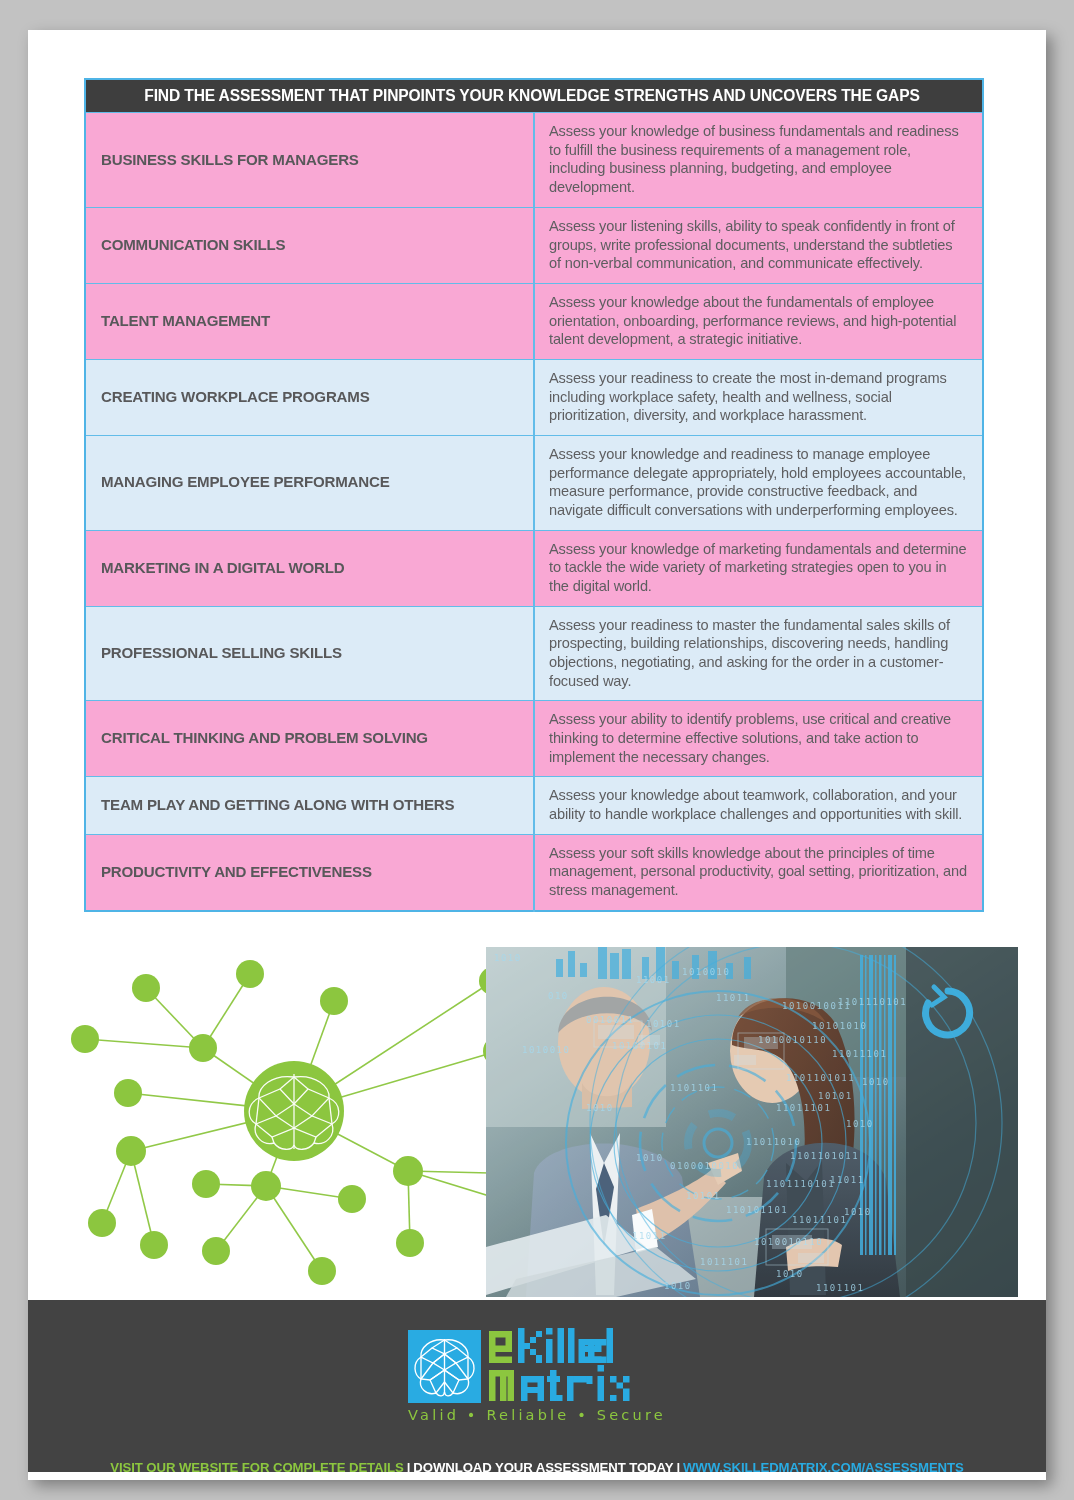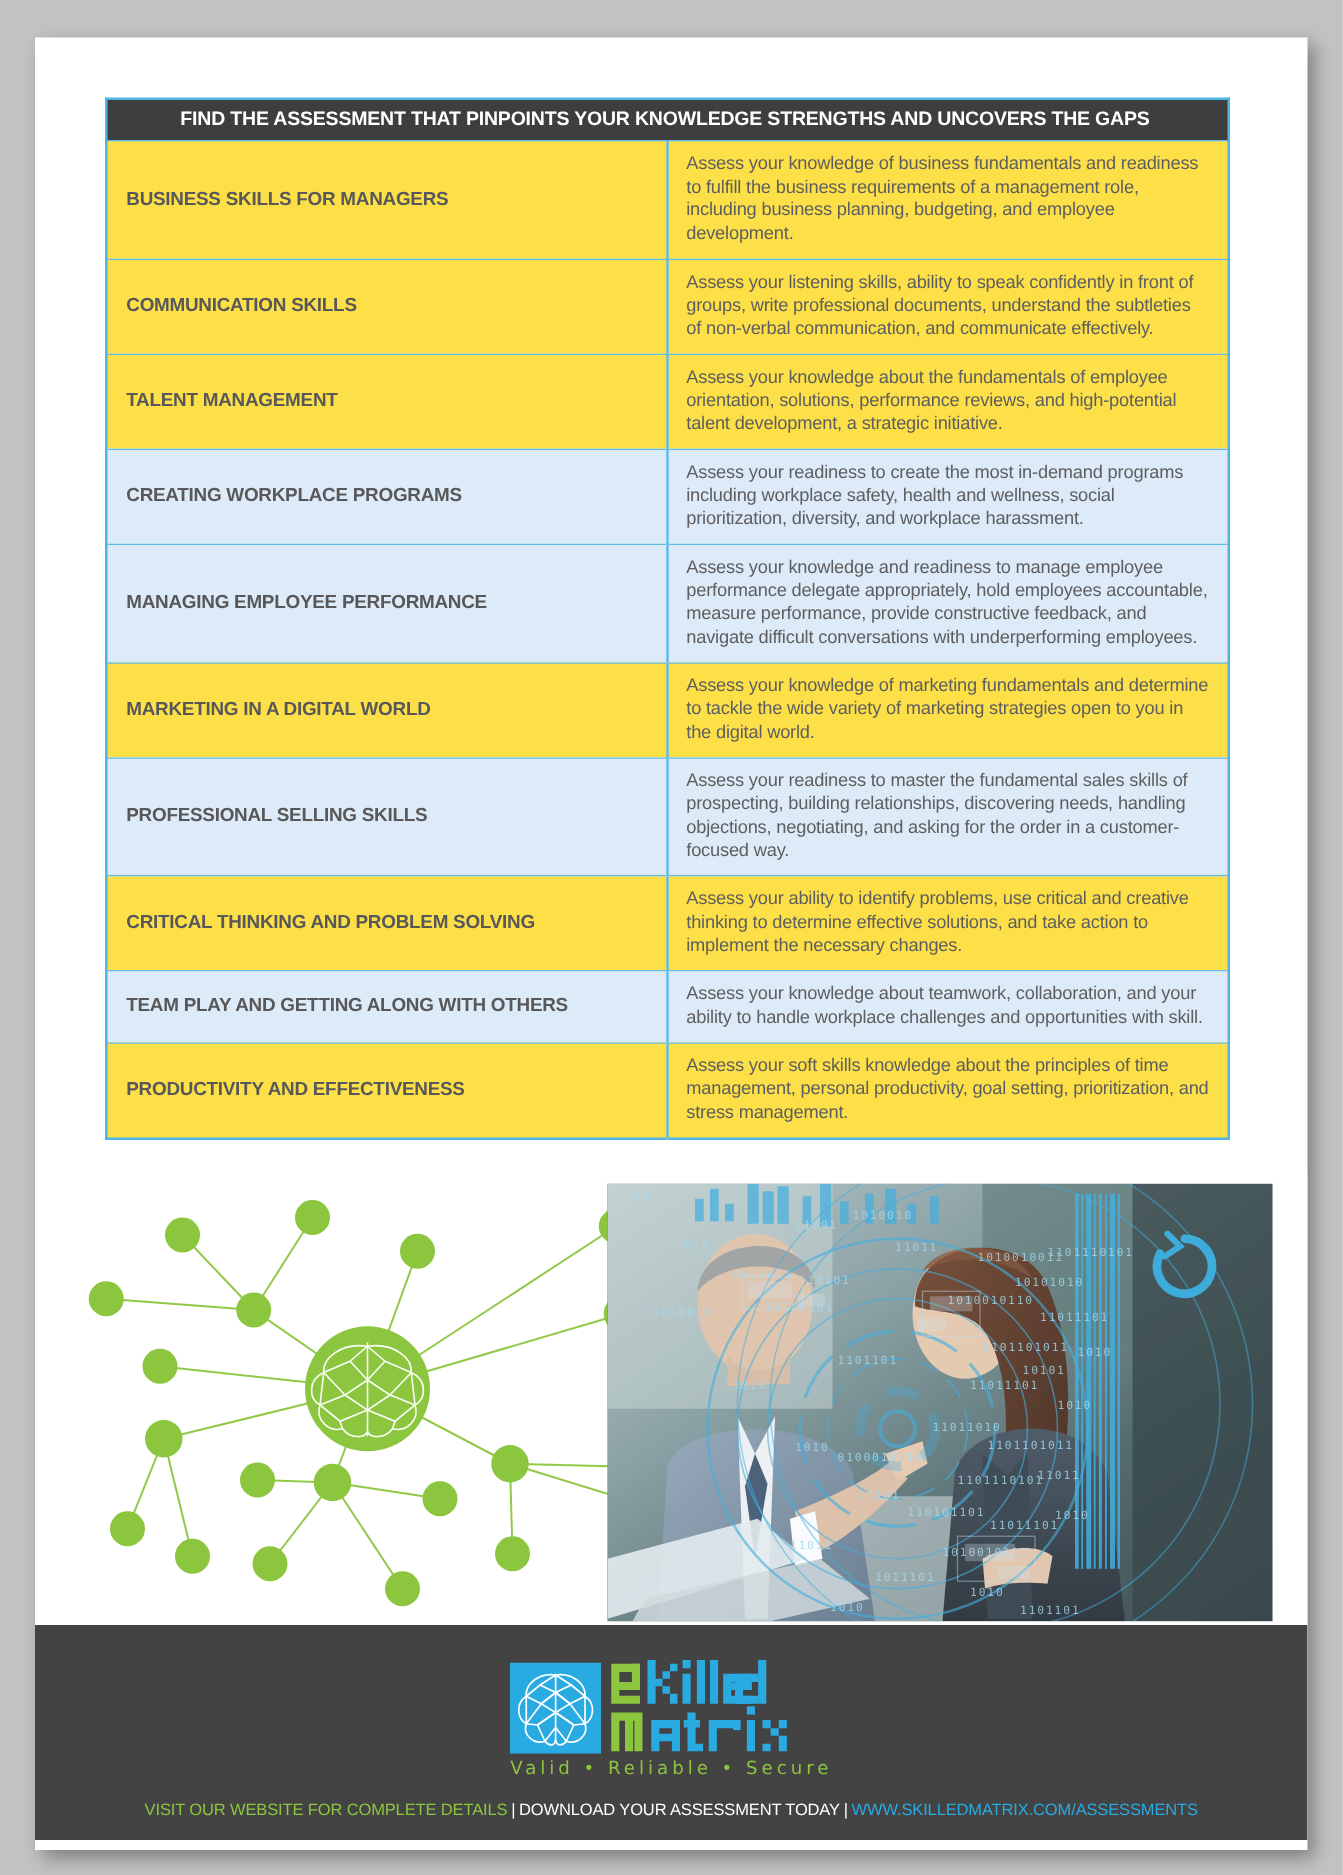--- a/index.html
+++ b/index.html
@@ -41,21 +41,21 @@
     background: #3e3e3e;
     color: #ffffff;
     font-size: 15.6px;
     font-weight: bold;
     letter-spacing: -0.15px;
     text-align: center;
     padding: 7px 6px 8px 2px;
     border: none;
     line-height: 1.1;
   }
-  .assessment-table tr.row-odd  td { background: #fde047; }
+  .assessment-table tr.row-odd  td { background: #f9a8d4; }
   .assessment-table tr.row-even td { background: #dcebf7; }
 
   .assessment-table td.title-cell {
     width: 258px;
     border: 1.5px solid #62bce9;
     border-right-width: 2.5px;
     padding: 9px 10px 10px 15px;
     vertical-align: middle;
     color: #58585a;
     font-weight: bold;
@@ -132,24 +132,24 @@
     font-size: 14.5px;
     letter-spacing: 3.2px;
     margin-top: 2px;
     font-family: "DejaVu Sans", sans-serif;
   }
 
   .footer-line {
     position: absolute;
     left: 0;
     right: 0;
-    top: 140px;
+    top: 160px;
     text-align: center;
     font-size: 13.2px;
-    font-weight: normal;
+    font-weight: bold;
     letter-spacing: -0.1px;
     white-space: nowrap;
   }
   .fl-green { color: #8cc63f; }
   .fl-white { color: #ffffff; }
   .fl-blue  { color: #29abe2; }
   .fl-sep   { color: #ffffff; padding: 0 3px; }
 </style>
 </head>
 <body>
@@ -166,21 +166,21 @@
         <tr class="row-odd">
           <td class="title-cell">BUSINESS SKILLS FOR MANAGERS</td>
           <td class="desc-cell">Assess your knowledge of business fundamentals and readiness to fulfill the business requirements of a management role, including business planning, budgeting, and employee development.</td>
         </tr>
         <tr class="row-odd">
           <td class="title-cell">COMMUNICATION SKILLS</td>
           <td class="desc-cell">Assess your listening skills, ability to speak confidently in front of groups, write professional documents, understand the subtleties of non-verbal communication, and communicate effectively.</td>
         </tr>
         <tr class="row-odd">
           <td class="title-cell">TALENT MANAGEMENT</td>
-          <td class="desc-cell">Assess your knowledge about the fundamentals of employee orientation, solutions, performance reviews, and high-potential talent development, a strategic initiative.</td>
+          <td class="desc-cell">Assess your knowledge about the fundamentals of employee orientation, onboarding, performance reviews, and high-potential talent development, a strategic initiative.</td>
         </tr>
         <tr class="row-even">
           <td class="title-cell">CREATING WORKPLACE PROGRAMS</td>
           <td class="desc-cell">Assess your readiness to create the most in-demand programs including workplace safety, health and wellness, social prioritization, diversity, and workplace harassment.</td>
         </tr>
         <tr class="row-even">
           <td class="title-cell">MANAGING EMPLOYEE PERFORMANCE</td>
           <td class="desc-cell">Assess your knowledge and readiness to manage employee performance delegate appropriately, hold employees accountable, measure performance, provide constructive feedback, and navigate difficult conversations with underperforming employees.</td>
         </tr>
         <tr class="row-odd">

